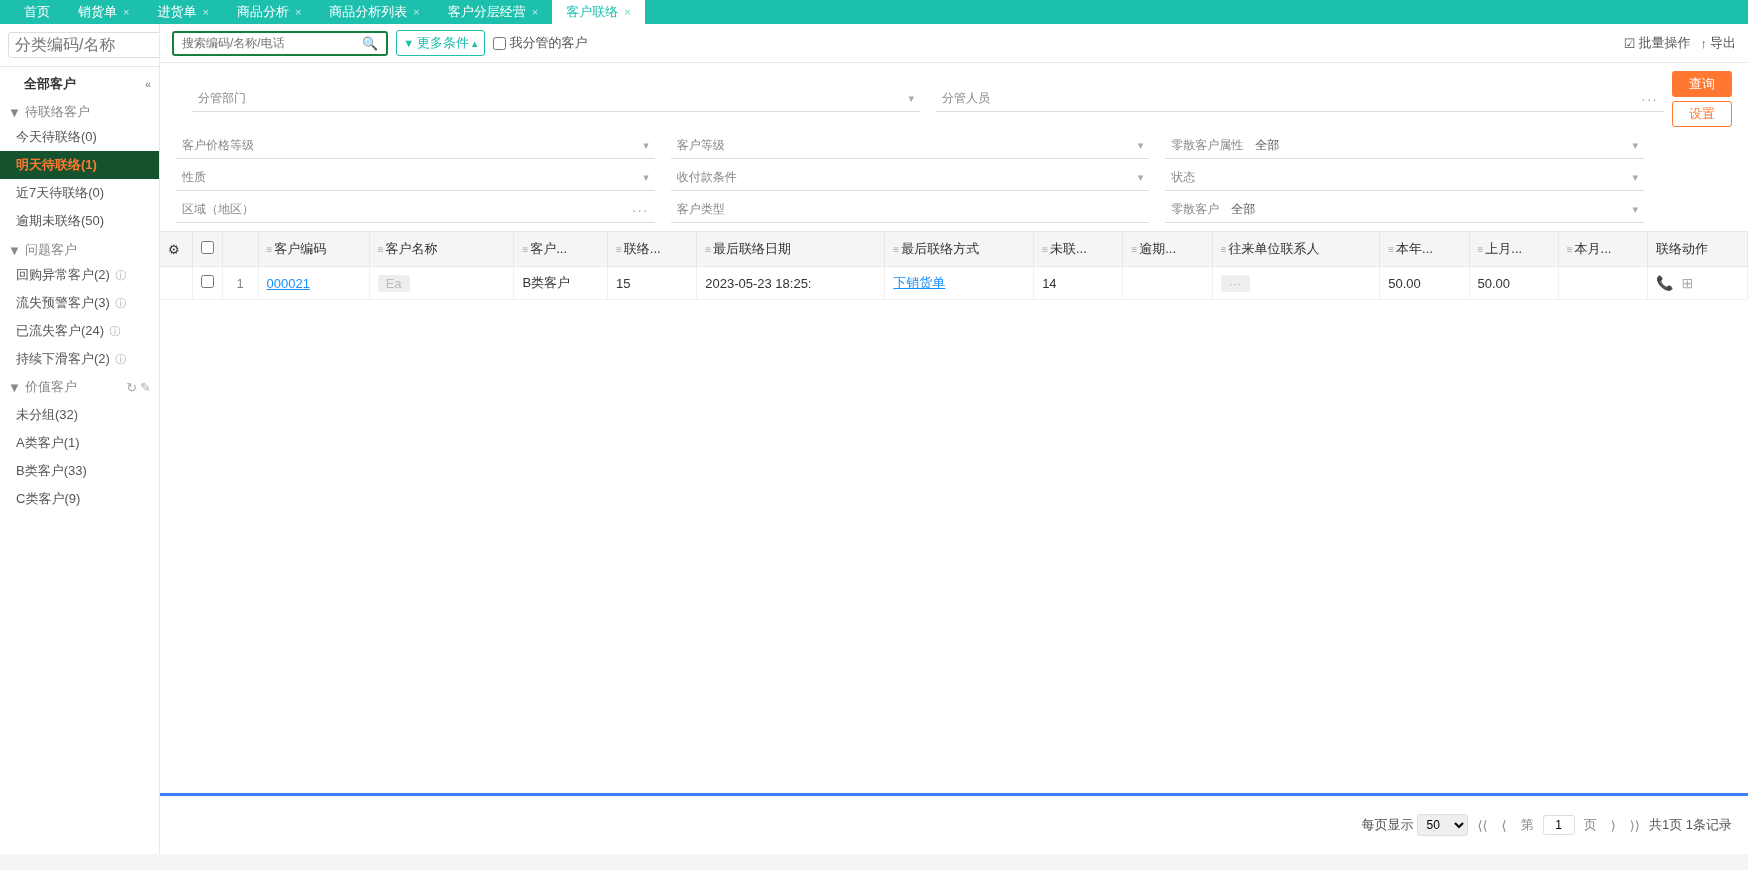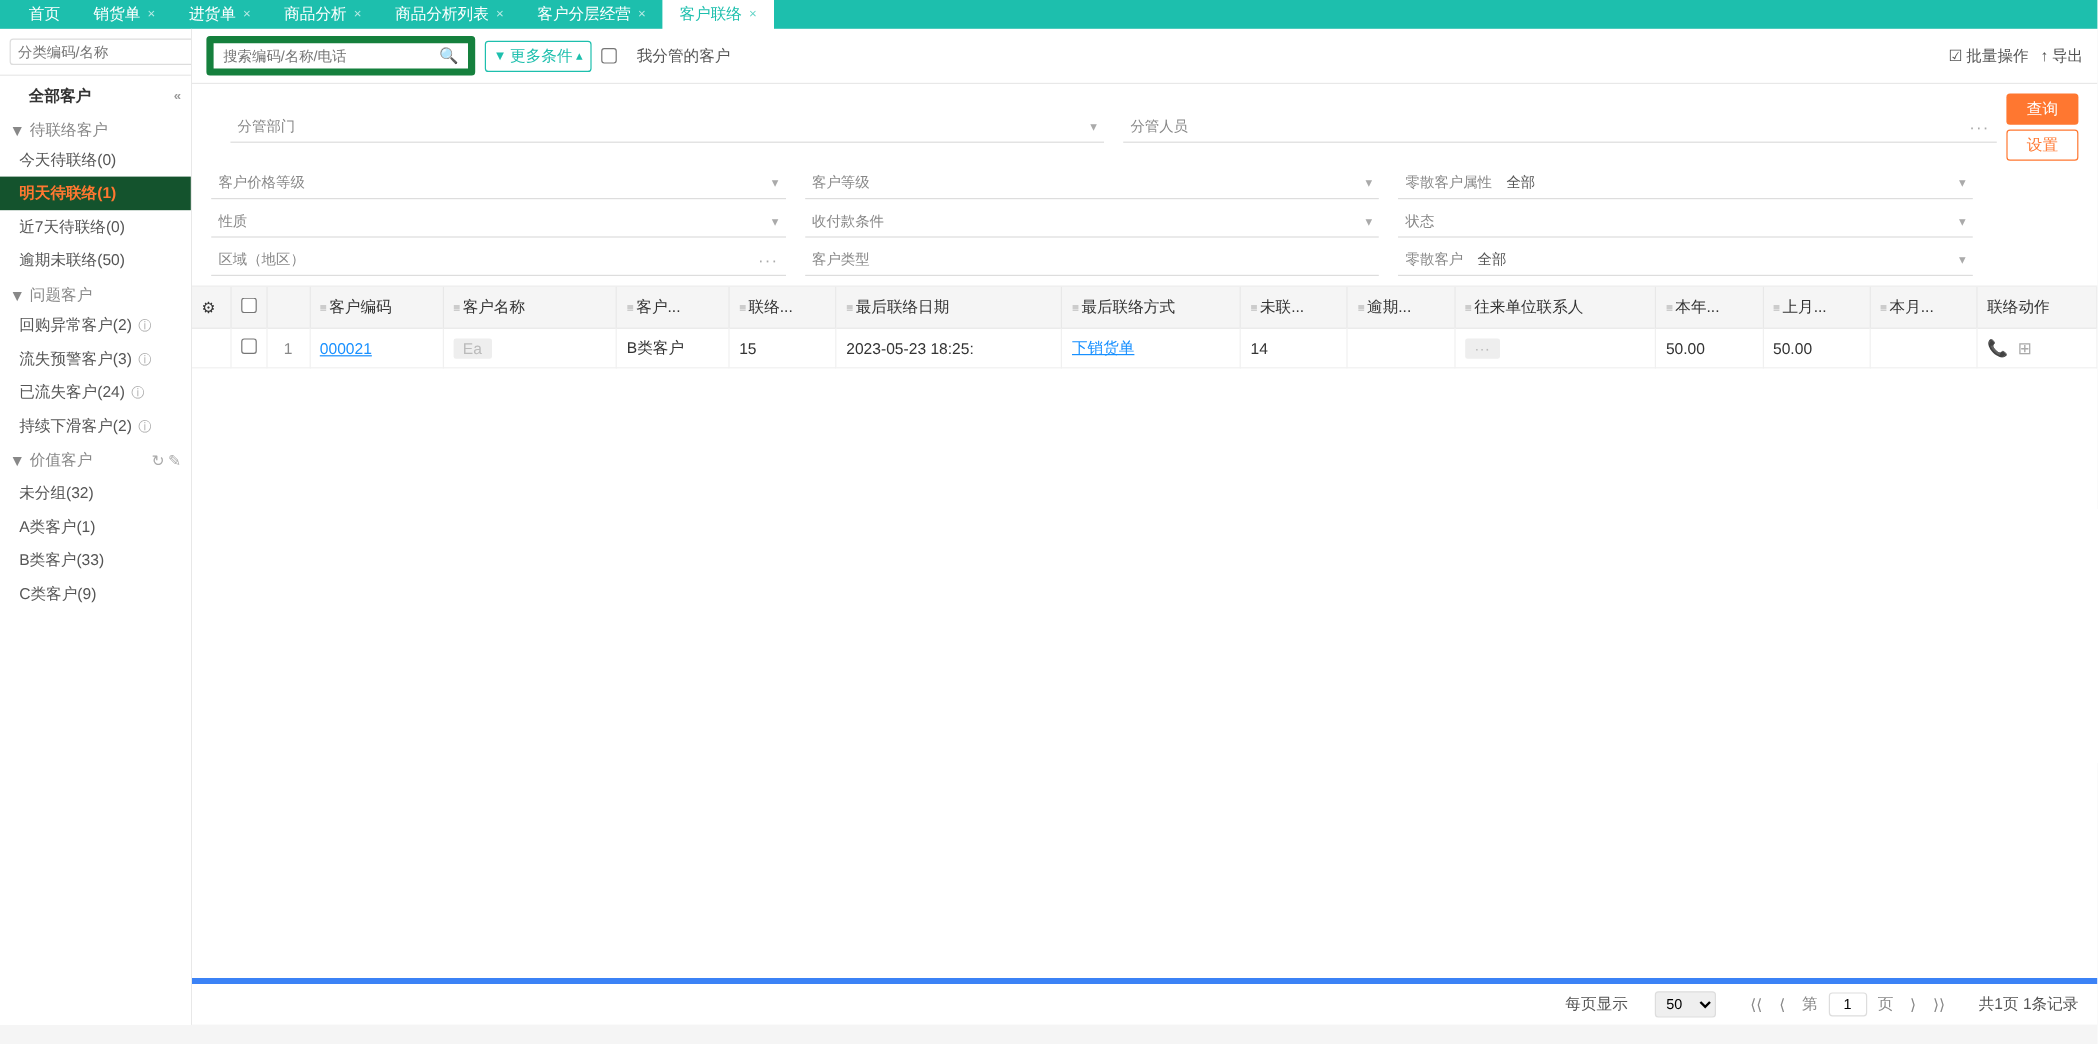--- a/index.html
+++ b/index.html
@@ -49,21 +49,21 @@
       display: flex;
       align-items: center;
       padding: 8px 8px;
       border-bottom: 1px solid #e8e8e8;
     }
     .sidebar-search input {
       flex: 1;
       border: 1px solid #ddd;
       border-radius: 3px;
       padding: 3px 6px;
-      font-size: 12px;
+      font-size: 16px;
       outline: none;
     }
     .sidebar-section-header {
       display: flex;
       align-items: center;
       justify-content: space-between;
       padding: 8px 8px 4px 8px;
       font-weight: bold;
       font-size: 13px;
       color: #333;
@@ -112,21 +112,21 @@
       background: #fff;
       border-bottom: 1px solid #e8e8e8;
       padding: 6px 12px;
       display: flex;
       align-items: center;
       gap: 8px;
     }
     .toolbar-search {
       display: flex;
       align-items: center;
-      border: 6px solid #15803d;
+      border: 2px solid #15803d;
       border-radius: 3px;
       padding: 3px 8px;
       min-width: 200px;
       background: #fff;
     }
     .toolbar-search input {
       border: none;
       outline: none;
       font-size: 12px;
       width: 160px;
@@ -140,21 +140,21 @@
       color: #1dbfad;
       cursor: pointer;
       font-size: 12px;
       padding: 3px 6px;
       border: 1px solid #1dbfad;
       border-radius: 3px;
     }
     .my-customers {
       display: flex;
       align-items: center;
-      gap: 17px;
+      gap: 4px;
       font-size: 12px;
       color: #555;
       cursor: pointer;
     }
     .toolbar-right {
       margin-left: auto;
       display: flex;
       align-items: center;
       gap: 10px;
     }
@@ -282,26 +282,26 @@
     }
     .link-text { color: #1890ff; cursor: pointer; text-decoration: underline; }
     .checkbox-col { width: 30px; text-align: center; }
     .num-col { width: 36px; text-align: center; color: #888; }
     .action-icons { display: flex; gap: 8px; }
     .action-icon { color: #aaa; cursor: pointer; font-size: 14px; }
 
     
     .table-footer {
       background: #fff;
-      border-top: 5px solid #3b82f6;
-      padding: 6px 16px;
+      border-top: 3px solid #3b82f6;
+      padding: 18px 16px;
       display: flex;
       align-items: center;
       justify-content: flex-end;
-      gap: 23px;
+      gap: 4px;
       font-size: 12px;
       color: #555;
     }
     .page-size-select {
       border: 1px solid #ddd;
       border-radius: 3px;
       padding: 2px 4px;
       font-size: 12px;
     }
     .page-nav { display: flex; align-items: center; gap: 4px; }

